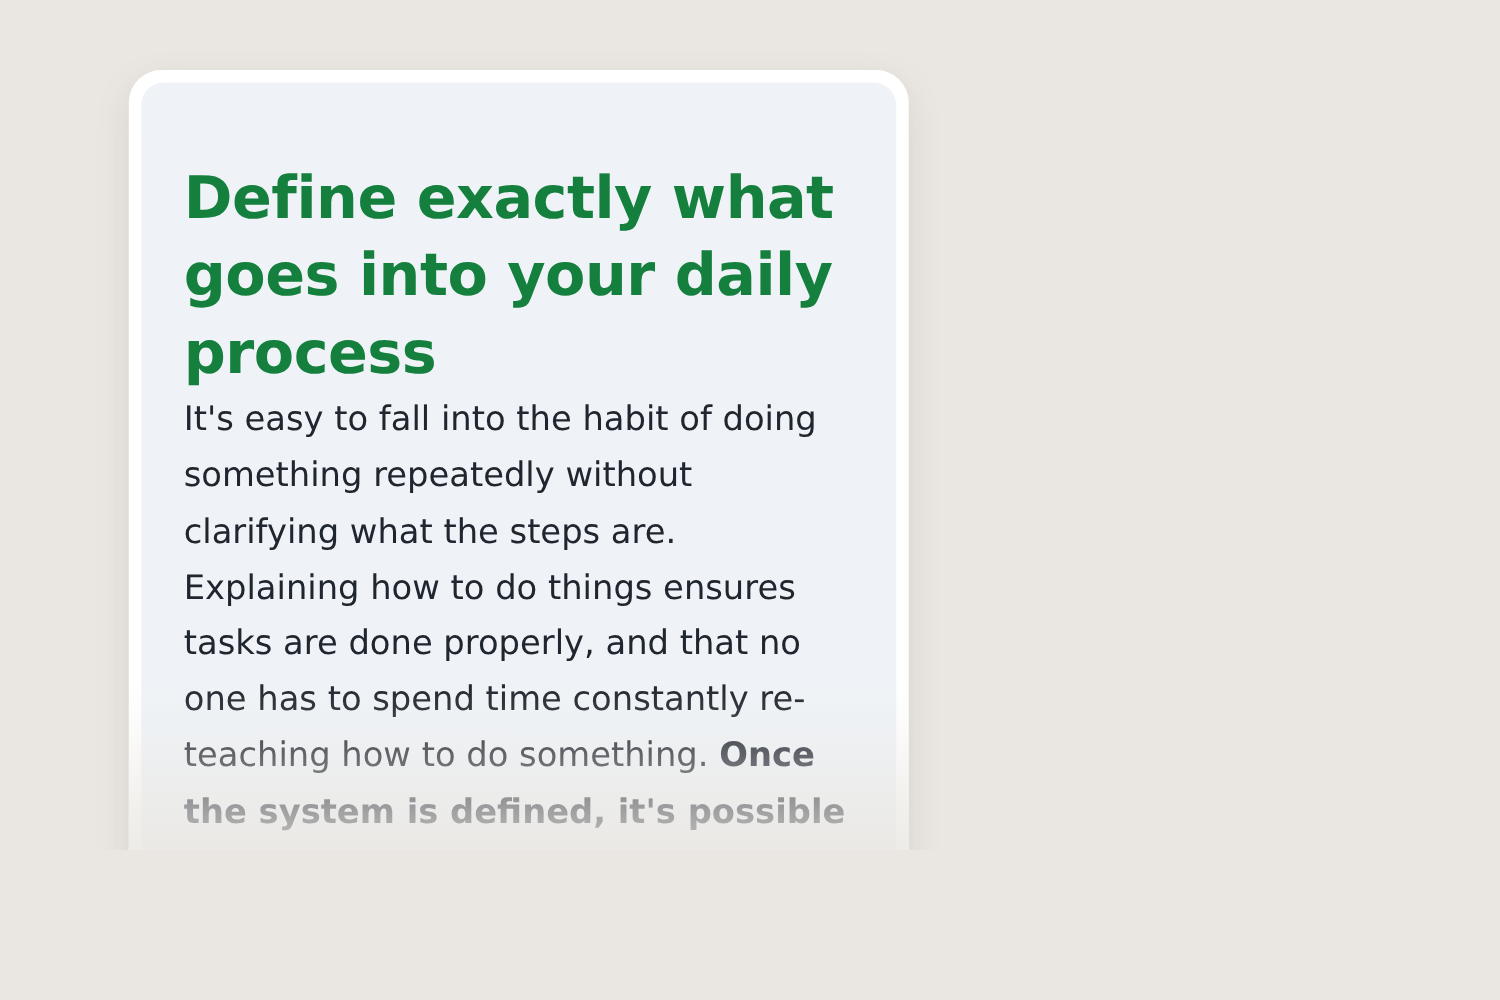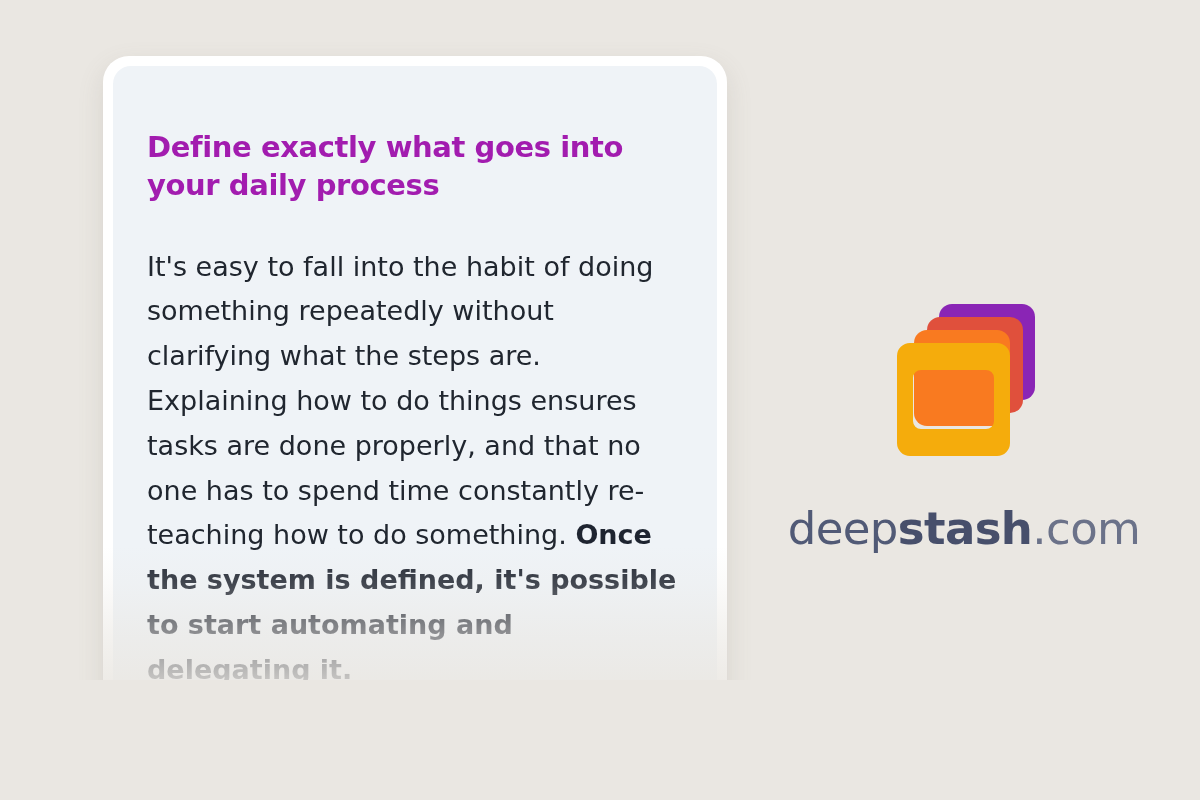--- a/index.html
+++ b/index.html
@@ -47,26 +47,25 @@
     width:100%;
     height:100%;
     background:#EFF3F7;
     border-radius:18px;
     padding:62px 34px 0 34px;
     overflow:hidden;
   }
 
   
   .card-title {
-    font-size:29px;
+    font-size:47px;
     line-height:1.32;
     font-weight:700;
     letter-spacing:-0.4px;
-    color:#a21caf;
-    margin-bottom:40px;
+    color:#15803d;
     max-width:530px;
   }
 
   
   .card-body {
     font-size:27px;
     line-height:1.66;
     color:#20262F;
     font-weight:400;
     max-width:570px;
@@ -152,33 +151,14 @@
 
         </div>
 
       </div>
       <div class="fade-mask"></div>
     </div>
   </div>
 
   <div class="stage-fade"></div>
 
-  <div class="brand">
-
-    <div class="logo">
-      <svg viewBox="0 0 150 160" xmlns="http://www.w3.org/2000/svg" aria-hidden="true">
-
-        <rect x="50" y="4" width="96" height="96" rx="13" fill="#8A25B5"></rect>
-
-        <rect x="38" y="17" width="96" height="96" rx="13" fill="#E0503C"></rect>
-
-        <rect x="25" y="30" width="96" height="96" rx="13" fill="#F97A20"></rect>
-
-        <path fill="#F5AC0C" fill-rule="evenodd" d="M8 56 A13 13 0 0 1 21 43 H108 A13 13 0 0 1 121 56 V143 A13 13 0 0 1 108 156 H21 A13 13 0 0 1 8 143 Z
-                 M32 70 A8 8 0 0 0 24 78 V121 A8 8 0 0 0 32 129 H97 A8 8 0 0 0 105 121 V78 A8 8 0 0 0 97 70 Z"></path>
-      </svg>
-    </div>
-
-    <div class="wordmark"><span class="wm-prefix">deep</span><span class="wm-bold">stash</span><span class="wm-tld">.com</span></div>
-
-  </div>
 
 </div>
 
 </body></html>

